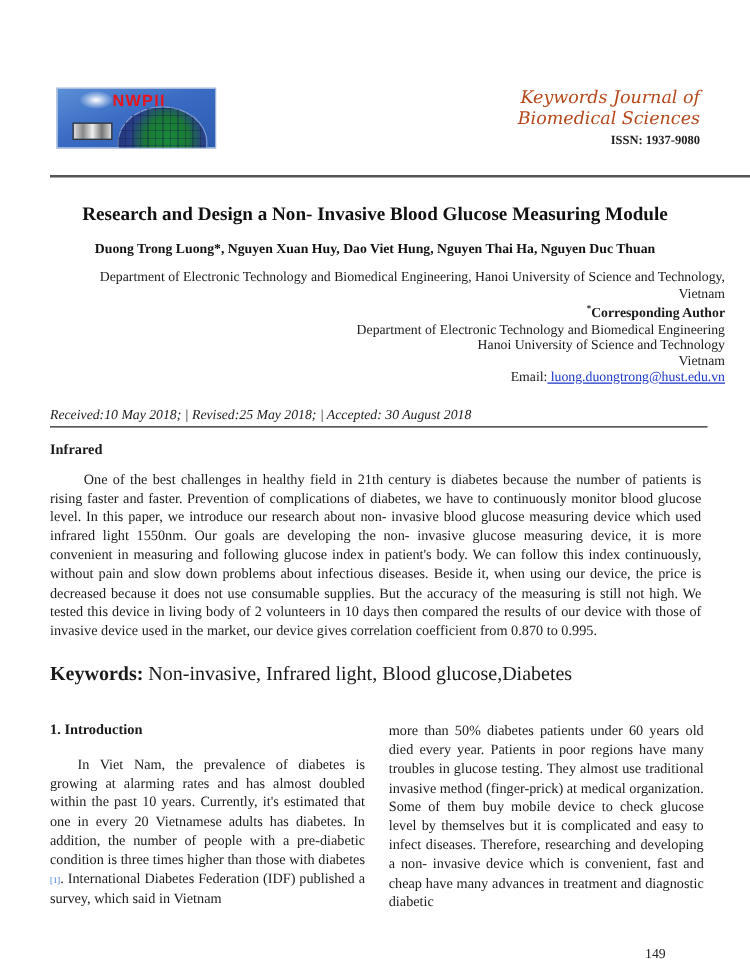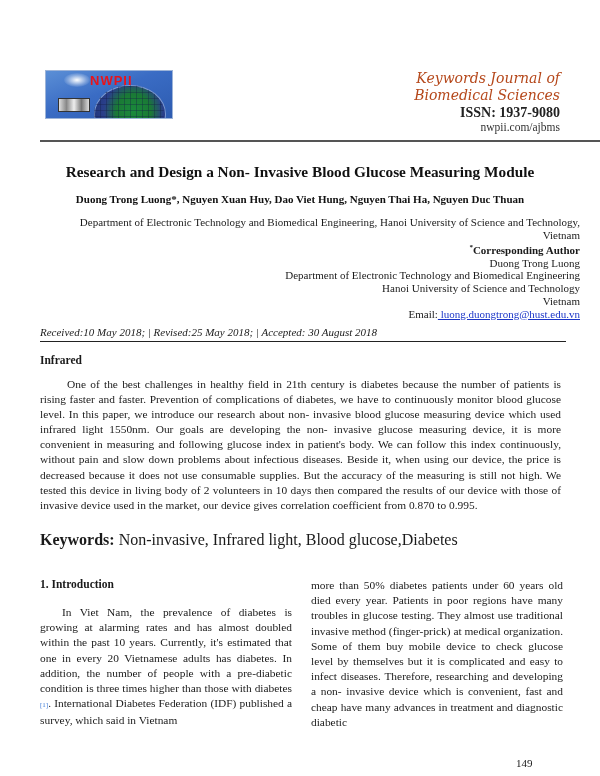--- a/index.html
+++ b/index.html
@@ -7,21 +7,21 @@
   .abs { position:absolute; }
   .logo { left:45px; top:70px; width:126px; height:47px; background:linear-gradient(160deg,#5b8fd6 0%,#3a6cc4 45%,#2d5bb0 100%); border:1px solid #9db4d8; overflow:hidden; }
   .logo .glow { position:absolute; left:18px; top:2px; width:26px; height:14px; border-radius:50%; background:radial-gradient(ellipse,#ffffff 0%,rgba(255,255,255,0.3) 50%,rgba(255,255,255,0) 75%); }
   .logo .brand { position:absolute; left:44px; top:2px; font-family:"Liberation Sans", sans-serif; font-weight:bold; font-size:13px; letter-spacing:1px; color:#e8141c; }
   .logo .globe { position:absolute; left:48px; top:14px; width:70px; height:56px; border-radius:50%; background:radial-gradient(circle at 55% 45%,#1a8a3c 0%,#1a7a35 35%,#2a3f8a 60%,#1b2f6e 100%); border:1px solid #7d9ad0; }
   .logo .globe-lines { position:absolute; left:48px; top:14px; width:70px; height:56px; border-radius:50%; background:repeating-linear-gradient(90deg,rgba(20,30,70,0.35) 0 1px,transparent 1px 6px),repeating-linear-gradient(0deg,rgba(20,30,70,0.35) 0 1px,transparent 1px 6px); }
   .logo .book { position:absolute; left:12px; top:27px; width:30px; height:12px; background:linear-gradient(90deg,#ddd,#888,#eee,#777,#ddd); border:1px solid #333; }
   .hr-top { left:40px; top:140px; width:560px; height:2px; background:#555; }
   .journal { right:40px; top:70px; text-align:right; }
   .journal .name { font-family:"DejaVu Serif", serif; font-style:italic; font-size:14px; color:#b5471a; line-height:17px; }
-  .journal .issn { font-weight:bold; font-size:14px; color:#222; line-height:15px; margin-top:1px; }
+  .journal .issn { font-weight:bold; font-size:10px; color:#222; line-height:15px; margin-top:1px; }
   .journal .url { font-size:11.5px; color:#333; line-height:15px; }
   .title { left:0; top:163px; width:600px; text-align:center; font-weight:bold; font-size:15.3px; color:#111; }
   .authors { left:0; top:193px; width:600px; text-align:center; font-weight:bold; font-size:11px; color:#111; }
   .affil { left:40px; top:216px; width:540px; font-size:11px; line-height:12.7px;text-align:right; }
   .affil .bold { font-weight:bold; }
   .affil sup { font-size:7px; }
   .affil a { color:#1a35c8; text-decoration:underline; }
   .dates { left:40px; top:326px; font-style:italic; font-size:11px; }
   .hr-mid { left:40px; top:341px; width:526px; height:1px; background:#222; }
   .abs-head { left:40px; top:354px; font-weight:bold; font-size:11.5px; }
@@ -45,33 +45,31 @@
   <div class="globe"></div>
   <div class="globe-lines"></div>
   <div class="book"></div>
   <div class="brand">NWPII</div>
 </div>
 
 <div class="abs journal">
   <div class="name">Keywords Journal of</div>
   <div class="name">Biomedical Sciences</div>
   <div class="issn">ISSN: 1937-9080</div>
-  <div class="url">nwpii.com/ajbms</div>
 </div>
 
 <div class="abs hr-top"></div>
 
 <div class="abs title">Research and Design a Non- Invasive Blood Glucose Measuring Module</div>
 <div class="abs authors">Duong Trong Luong*, Nguyen Xuan Huy, Dao Viet Hung, Nguyen Thai Ha, Nguyen Duc Thuan</div>
 
 <div class="abs affil">
   <div>Department of Electronic Technology and Biomedical Engineering, Hanoi University of Science and Technology,</div>
   <div>Vietnam</div>
   <div class="bold"><sup>*</sup><span>Corresponding Author</span></div>
-  <div>Duong Trong Luong</div>
   <div>Department of Electronic Technology and Biomedical Engineering</div>
   <div>Hanoi University of Science and Technology</div>
   <div>Vietnam</div>
   <div><span>Email:</span><a> luong.duongtrong@hust.edu.vn</a></div>
 </div>
 
 <div class="abs dates">Received:10 May 2018; | Revised:25 May 2018; | Accepted: 30 August 2018</div>
 <div class="abs hr-mid"></div>
 
 <div class="abs abs-head">Infrared</div>

